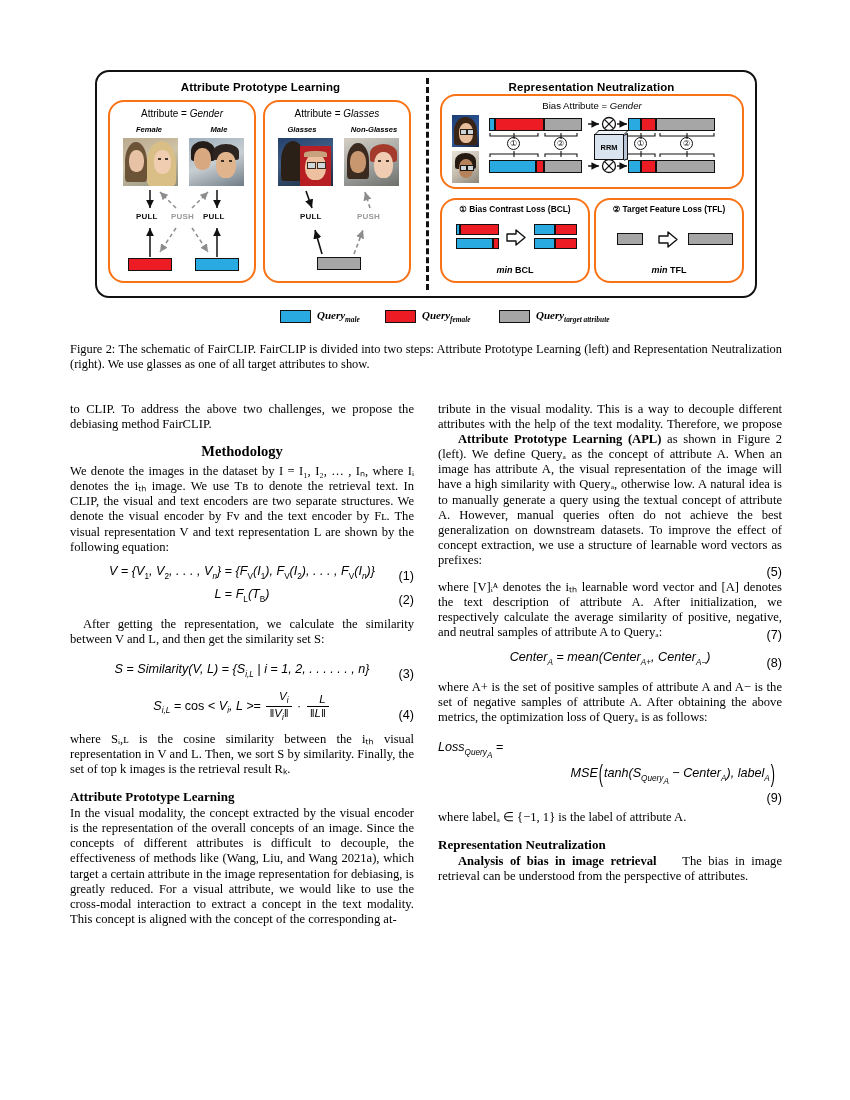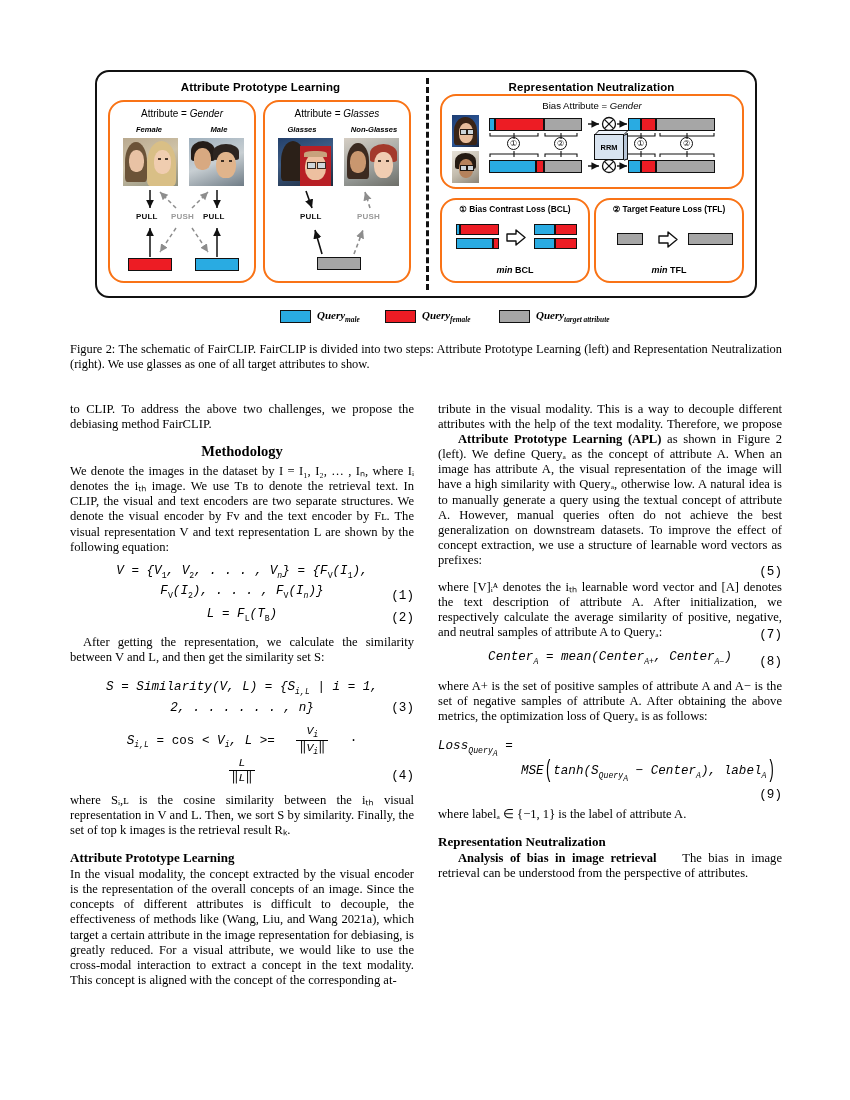--- a/index.html
+++ b/index.html
@@ -291,21 +291,21 @@
     text-align: left;
     margin: 12px 0 2px 0;
     line-height: 15px;
   }
   .runin { font-weight: bold; margin-left: 20px; }
 
   
   .eq {
     position: relative;
     margin: 9px 0 9px 0;
-    font-family: Liberation Mono, monospace;
+    font-family: Liberation Sans, sans-serif;
     font-style: italic;
     font-size: 12.6px;
     text-align: center;
     line-height: 16px;
   }
   .eq .num {
     position: absolute;
     right: 0;
     bottom: 0;
     font-style: normal;
@@ -314,24 +314,24 @@
   .eq-block { margin: 8px 0; }
 
   .up { font-style: normal; }
   sub.it { font-style: italic; font-size: 8.2px; }
   sup.it { font-style: italic; font-size: 8.2px; }
   sub.up { font-style: normal; font-size: 8.2px; }
 
   .frac {
     display: inline-block;
     vertical-align: middle;
-    text-align: center;
+    text-align: right;
     font-size: 11.5px;
     line-height: 1.15;
-    margin: 0 14px;
+    margin: 0 2px;
   }
   .frac .n { display: block; padding: 0 3px; }
   .frac .d { display: block; border-top: 1px solid #000; padding: 0 3px; }
 
   .bigparen {
     display: inline-block;
     transform: scaleY(1.9);
     font-style: normal;
     margin: 0 1px;
     vertical-align: middle;

